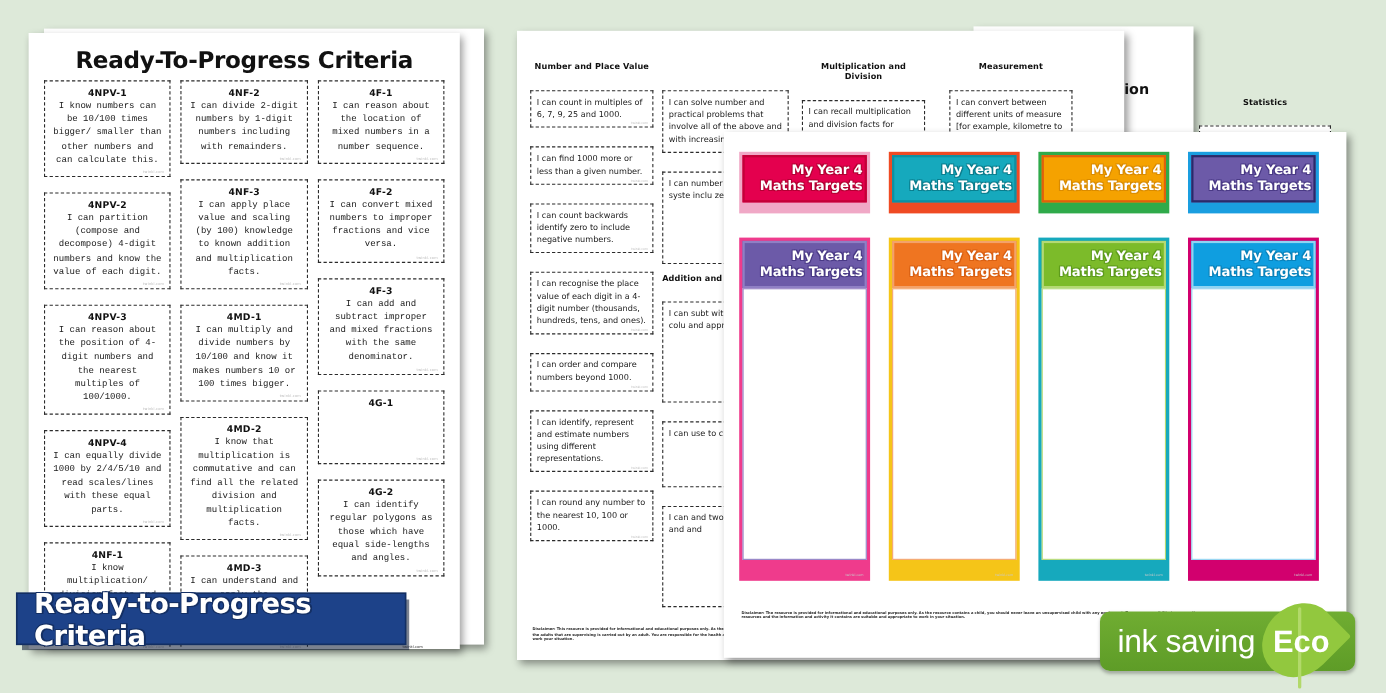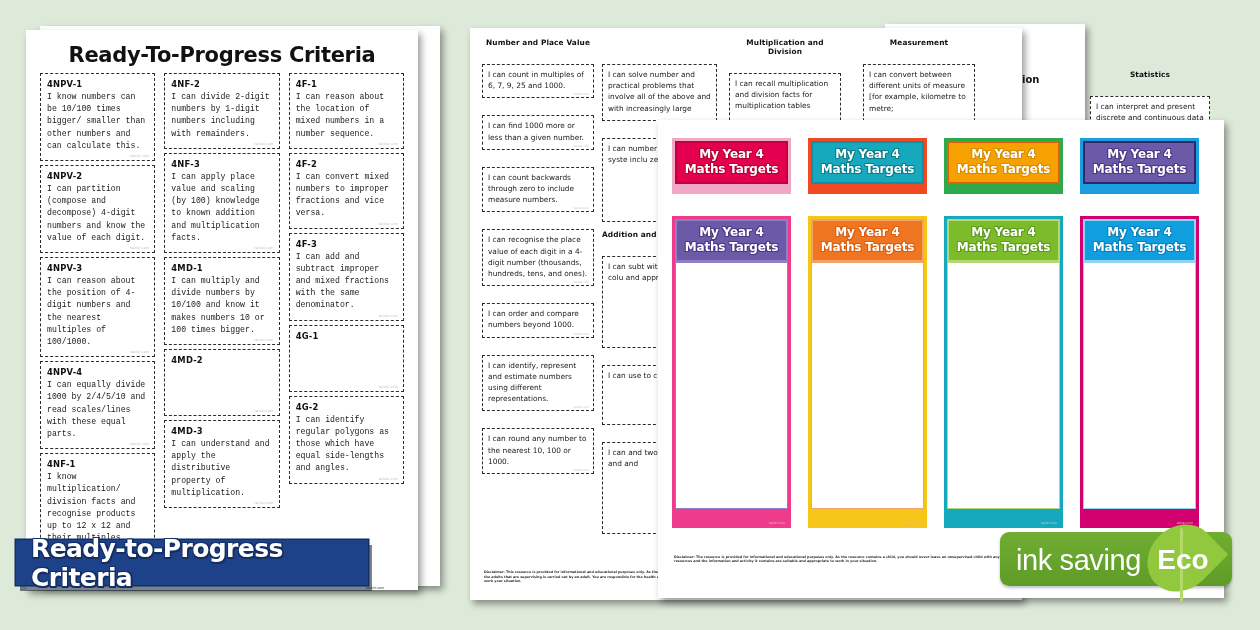--- a/index.html
+++ b/index.html
@@ -29,21 +29,21 @@
     font-size:21px;
     letter-spacing:-0.3px;
     color:#111;
     margin:13px 0 6px 0;
   }
   .rtp-grid{
     display:grid;grid-template-columns:1fr 1fr 1fr;
     gap:5px 9px;
     padding:0 14px;
   }
-  .rtp-col{display:flex;flex-direction:column;gap:4px;}
+  .rtp-col{display:flex;flex-direction:column;gap:14px;text-align:center;}
   .rtp-card{
     border:1.4px dashed #2b2b2b;
     padding:5px 6px 8px 6px;
     min-height:52px;
     position:relative;
   }
   .rtp-code{
     font-family:"DejaVu Sans", sans-serif;
     font-weight:bold;font-size:8.4px;color:#111;
     margin-bottom:2px;letter-spacing:.2px;
@@ -82,21 +82,21 @@
 
   
   #doc2{ left:470px; top:28px; width:552px; height:572px; }
   .d2-inner{position:relative;width:100%;height:100%;padding:10px 0 0 0;}
   .d2-cols{
     display:flex;gap:0px;padding:0 12px;
   }
   .d2-col{ flex:0 0 auto; }
   .d2-head{
     font-weight:bold;font-size:7.4px;color:#111;
-    text-align:center;margin:0 0 5px 0;letter-spacing:.1px;
+    text-align:center;margin:18px 0 5px 0;letter-spacing:.1px;
     font-family:"DejaVu Sans", sans-serif;
   }
   .d2-card{
     border:1.2px dashed #2b2b2b;
     padding:4px 5px 6px 5px;margin-bottom:4px;
     position:relative;
     margin-top:17px;
   }
   .d2-text{
     font-size:7.4px;line-height:11.2px;color:#1a1a1a;
@@ -117,40 +117,40 @@
     position:relative;width:100%;height:100%;
     padding:18px 14px 0 14px;box-sizing:border-box;
   }
   .card-row{display:flex;gap:17px;}
   .card{
     position:relative;box-sizing:border-box;
     padding:3px;
     width:119px;
   }
   .card-head{
-    text-align:center;
+    text-align:right;
     font-weight:bold;font-size:12px;line-height:15px;
     padding:4px 2px 5px 2px;
     font-family:"DejaVu Sans", sans-serif;
     letter-spacing:-0.2px;
   }
   .card-head span{display:block;}
   .card-body{background:#fff;}
   .card-wm{position:absolute;right:6px;bottom:3px;font-size:3px;color:#c9c9c9;}
   .row1 .card{height:56px;}
   .row2 .card{height:312px;}
   .row2 .card-body{height:245px;border:1.6px solid rgba(0,0,0,.15);}
   .cards-disc{
     position:absolute;left:16px;bottom:34px;width:430px;
     font-size:3.3px;line-height:4.6px;color:#2a2a2a;font-weight:bold;
   }
 
   
   .eco{
-    position:absolute;left:1000px;top:528px;width:250px;height:62px;
+    position:absolute;left:1000px;top:552px;width:250px;height:62px;
   }
   .eco-bar{
     position:absolute;left:0;top:4px;width:232px;height:54px;
     background:linear-gradient(180deg,#70ad32 0%,#5e9c27 100%);
     border-radius:9px;
     box-shadow:0 2px 3px rgba(0,0,0,.25);
   }
   .eco-bar-txt{
     position:absolute;left:16px;top:16px;
     color:#ffffff;font-size:29px;font-weight:normal;
@@ -224,20 +224,21 @@
           <div class="rtp-text">I can apply place value and scaling (by 100) knowledge to known addition and multiplication facts.</div>
           <div class="rtp-wm">twinkl.com</div>
         </div>
         <div class="rtp-card">
           <div class="rtp-code">4MD-1</div>
           <div class="rtp-text">I can multiply and divide numbers by 10/100 and know it makes numbers 10 or 100 times bigger.</div>
           <div class="rtp-wm">twinkl.com</div>
         </div>
         <div class="rtp-card">
           <div class="rtp-code">4MD-2</div>
+          <div class="rtp-text">I know that multiplication is commutative and can find all the related division and multiplication facts.</div>
           <div class="rtp-wm">twinkl.com</div>
         </div>
         <div class="rtp-card">
           <div class="rtp-code">4MD-3</div>
           <div class="rtp-text">I can understand and apply the distributive property of multiplication.</div>
           <div class="rtp-wm">twinkl.com</div>
         </div>
       </div>
 
       <div class="rtp-col">
@@ -286,21 +287,21 @@
           <div class="d2-head">Number and Place Value</div>
           <div class="d2-card">
               <div class="d2-text">I can count in multiples of 6, 7, 9, 25 and 1000.</div>
               <div class="d2-wm">twinkl.com</div>
             </div>
           <div class="d2-card">
               <div class="d2-text">I can find 1000 more or less than a given number.</div>
               <div class="d2-wm">twinkl.com</div>
             </div>
           <div class="d2-card">
-              <div class="d2-text">I can count backwards through zero to include measure numbers.</div>
+              <div class="d2-text">I can count backwards identify zero to include negative numbers.</div>
               <div class="d2-wm">twinkl.com</div>
             </div>
           <div class="d2-card">
               <div class="d2-text">I can recognise the place value of each digit in a 4-digit number (thousands, hundreds, tens, and ones).</div>
               <div class="d2-wm">twinkl.com</div>
             </div>
           <div class="d2-card">
               <div class="d2-text">I can order and compare numbers beyond 1000.</div>
               <div class="d2-wm">twinkl.com</div>
             </div>
@@ -353,21 +354,21 @@
     </div>
   </div>
 
   <div style="position:absolute;left:1090px;top:70px;width:120px;">
     <div class="d2-head">Statistics</div>
     <div class="d2-card" style="height:52px;background:#fff">
       <div class="d2-text">I can interpret and present discrete and continuous data using</div>
     </div>
   </div>
 
-  <div style="position:absolute;left:1022px;top:74px;font-weight:bold;font-size:10px;color:#111;">ion</div>
+  <div style="position:absolute;left:1022px;top:74px;font-weight:bold;font-size:13px;color:#111;">ion</div>
 
   <div class="sheet" id="doc4">
     <div class="cards-wrap">
 
       <div class="card-row row1">
         <div class="card" style="background:#f0a8c6;">
           <div class="card-head" style="background:#e4004e;color:#fff;border:2px solid #c30038;
                text-shadow:1px 1px 0 #b30033,-1px -1px 0 #b30033,1px -1px 0 #b30033,-1px 1px 0 #b30033;">
             <span>My Year 4</span>
             <span>Maths Targets</span>

